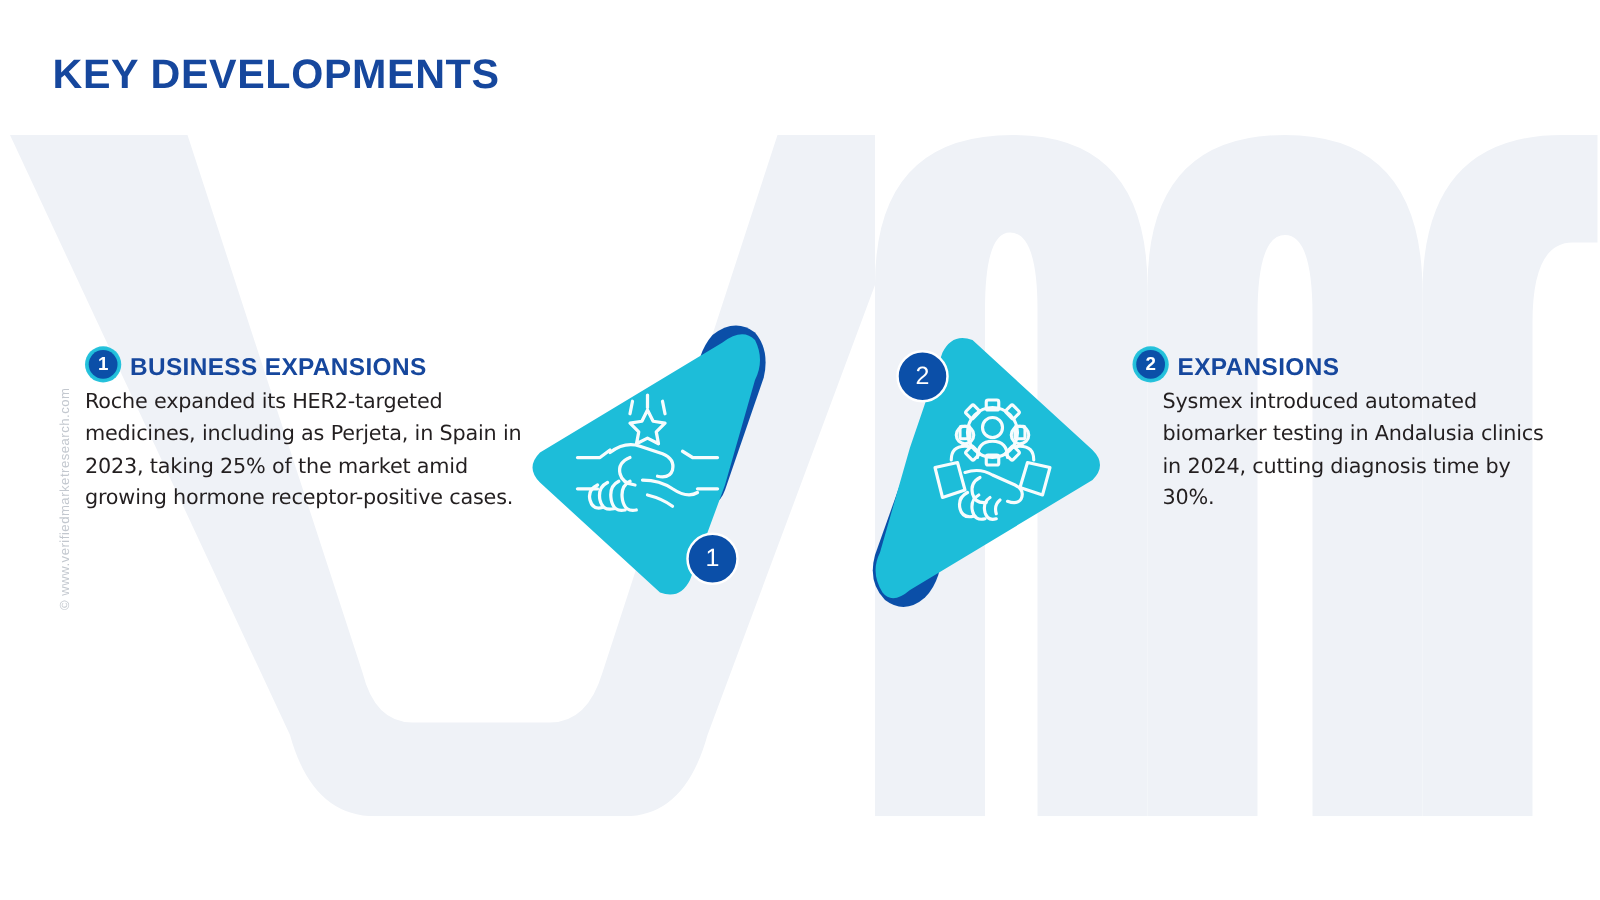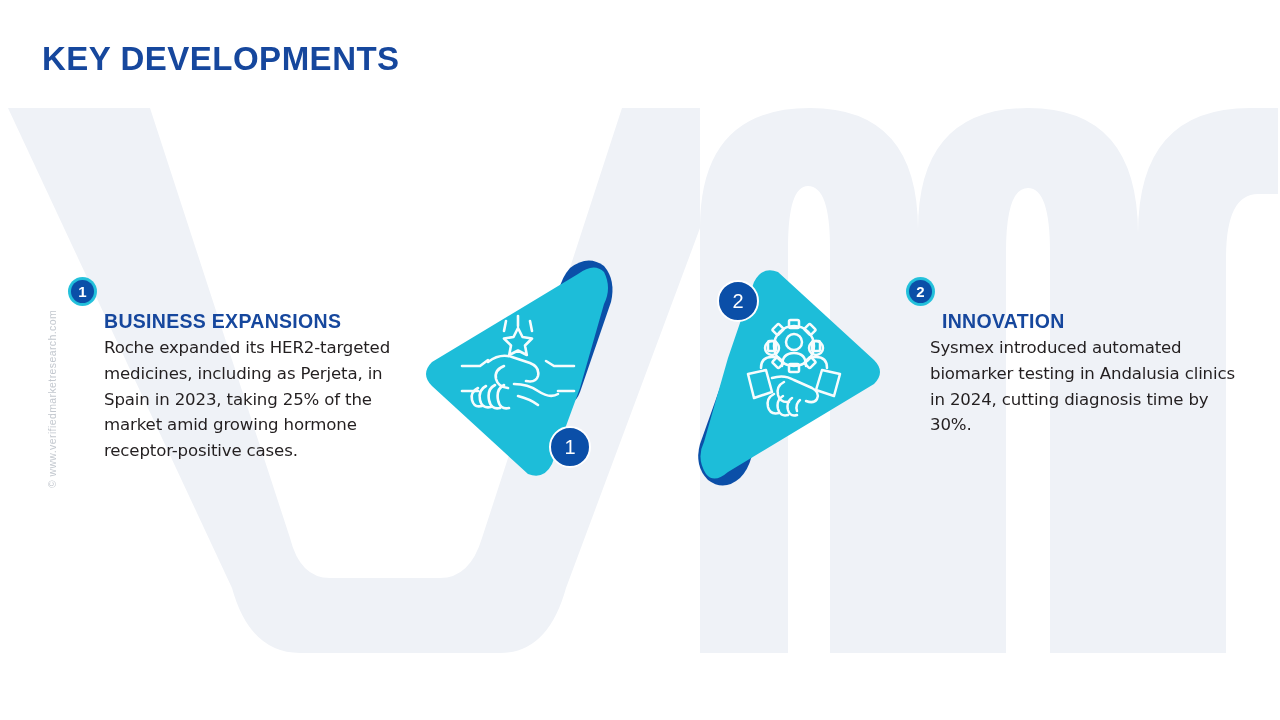--- a/index.html
+++ b/index.html
@@ -144,25 +144,23 @@
   }
 
   .block-title {
     font-size: 19.5px;
     font-weight: 700;
     color: #16479D;
     letter-spacing: 0.3px;
     line-height: 1.35;
     padding-top: 2px;
     white-space: nowrap;
-    margin-top: 27px;
   }
 
   .block-body {
-    margin-left: 36px;
     font-size: 16.6px;
     line-height: 1.55;
     color: #231F20;
     font-family: "DejaVu Sans", "Liberation Sans", sans-serif;
     letter-spacing: -0.15px;
   }
   .block-right .block-body { margin-left: 24px; }
 
   
   .graphic {
@@ -232,21 +230,21 @@
     </div>
     <div class="block-body">Roche expanded  its HER2-targeted medicines,  including as Perjeta,  in Spain in 2023, taking 25% of the market amid growing  hormone receptor-positive  cases.</div>
   </div>
 
   <div class="block block-right">
     <div class="block-head">
       <div class="badge">
         <span class="badge-ring"></span>
         <span class="badge-core">2</span>
       </div>
-      <div class="block-title">INNOVATION</div>
+      <div class="block-title">EXPANSIONS</div>
     </div>
     <div class="block-body">Sysmex introduced automated biomarker  testing in Andalusia clinics in 2024, cutting diagnosis time by 30%.</div>
   </div>
 
   <div class="graphic graphic-left">
     <svg width="200" height="232" viewBox="0 0 200 232" aria-hidden="true">
 
       <path d="M 186 8 Q 198 22 193 44 L 162 134 Q 156 150 148 138 L 139 64 Q 136 28 152 10 Q 170 -4 186 8 Z" fill="#0B4FA8"></path>
 
       <path d="M 186 14 Q 194 30 186 46 L 162 130 L 134 206 Q 126 222 110 216 L 14 128

